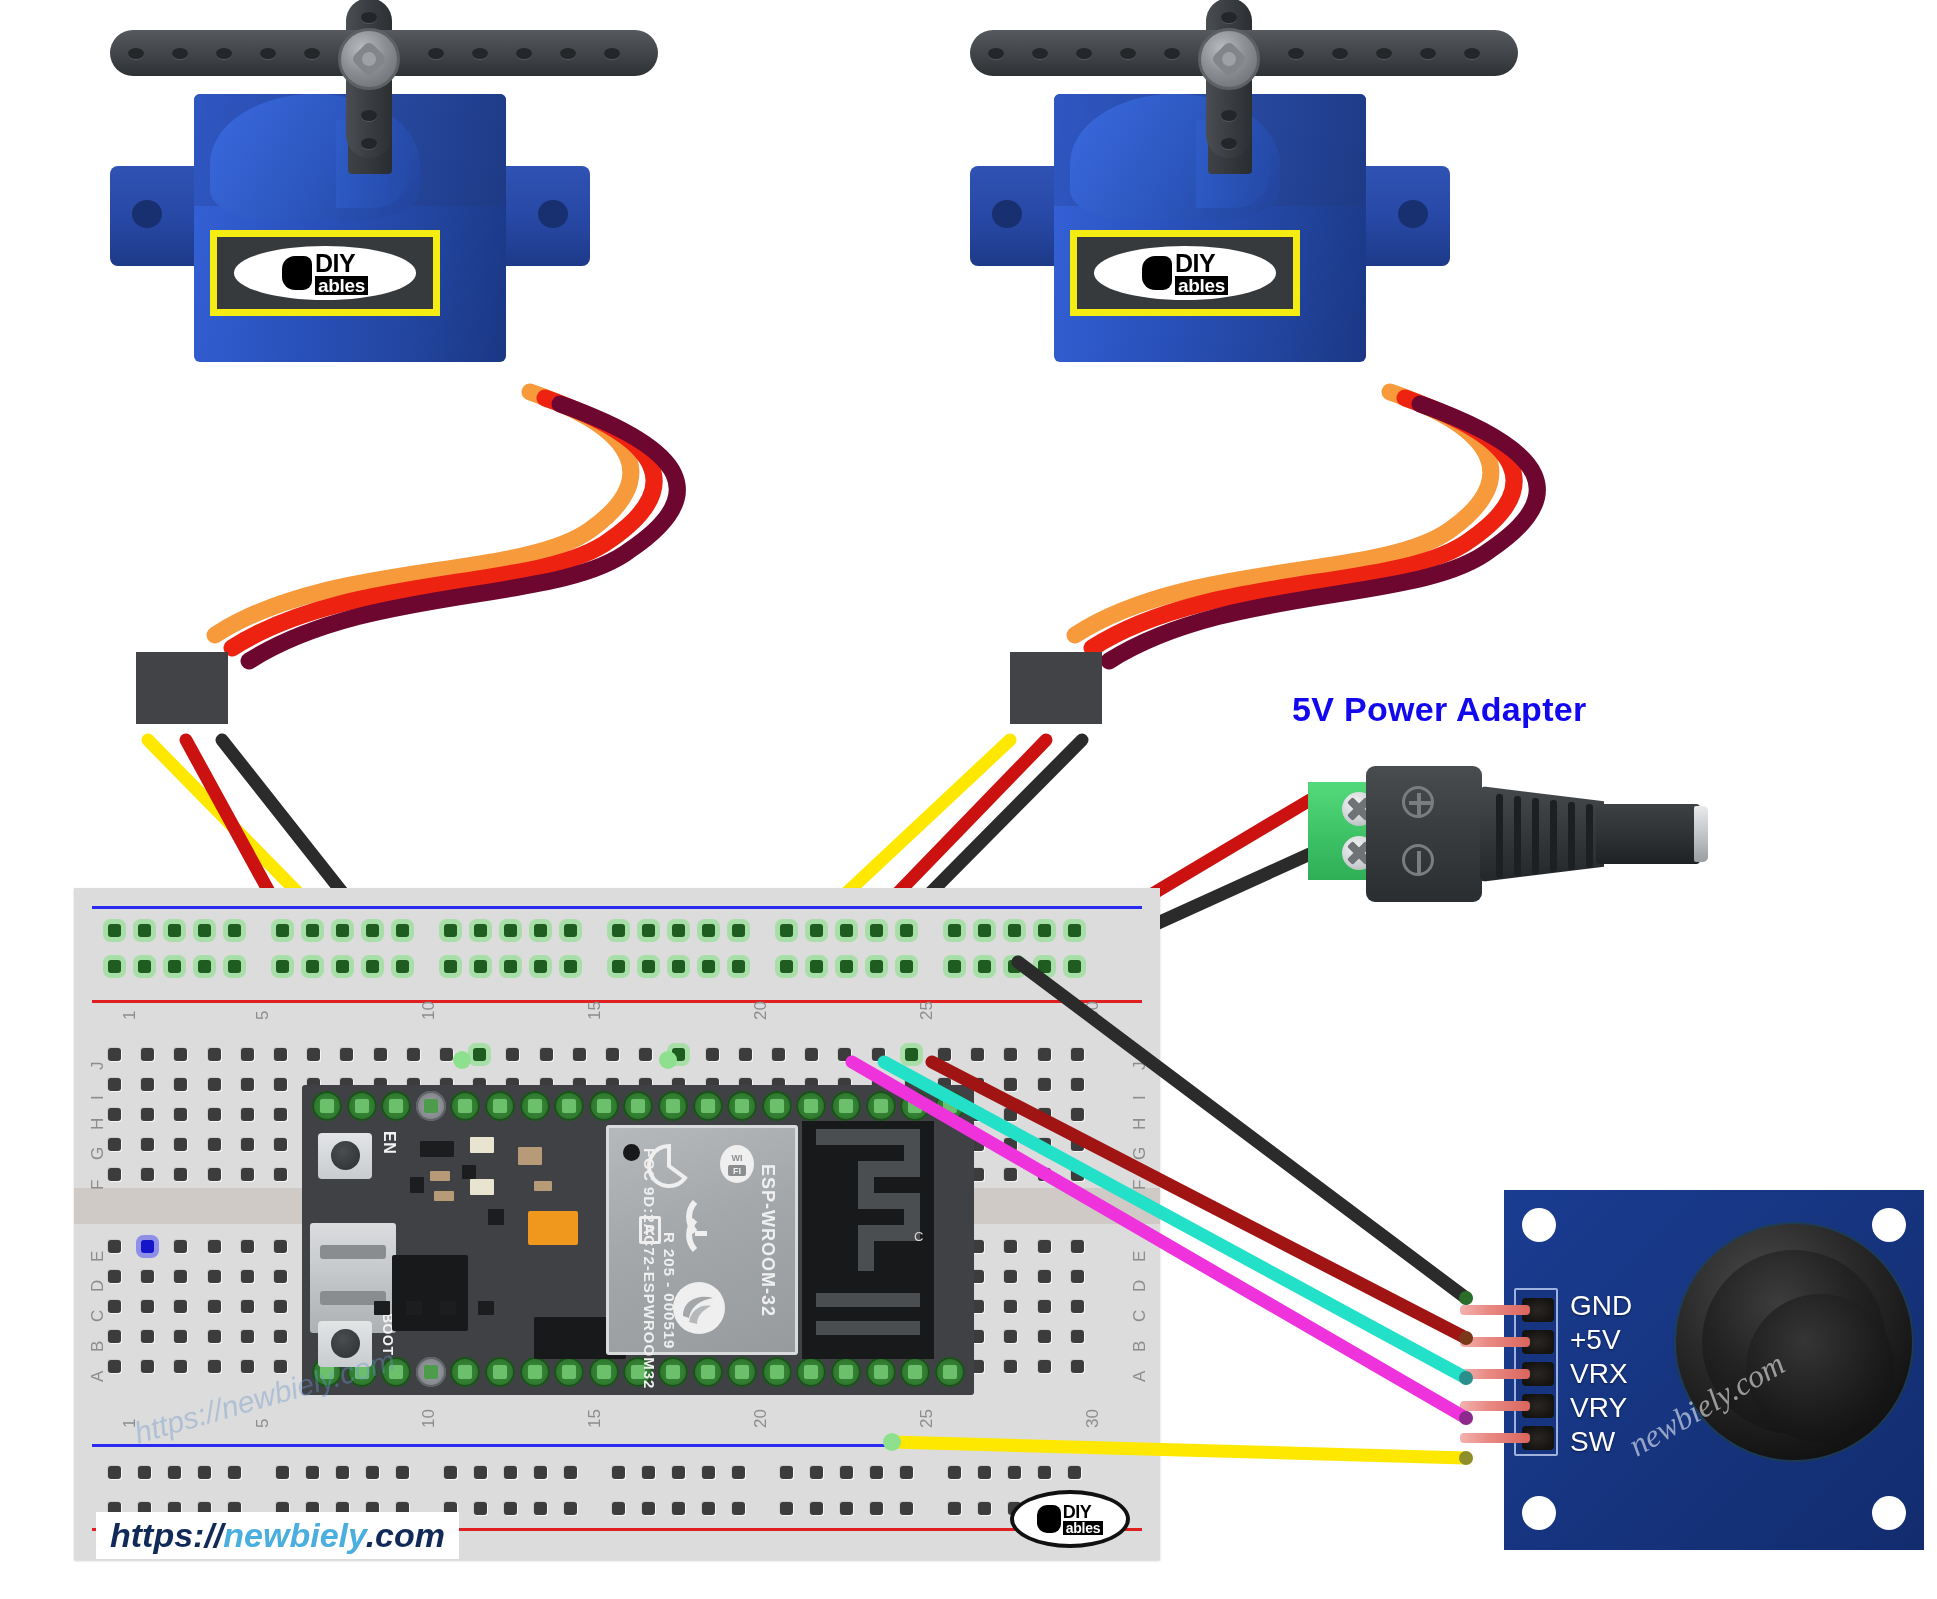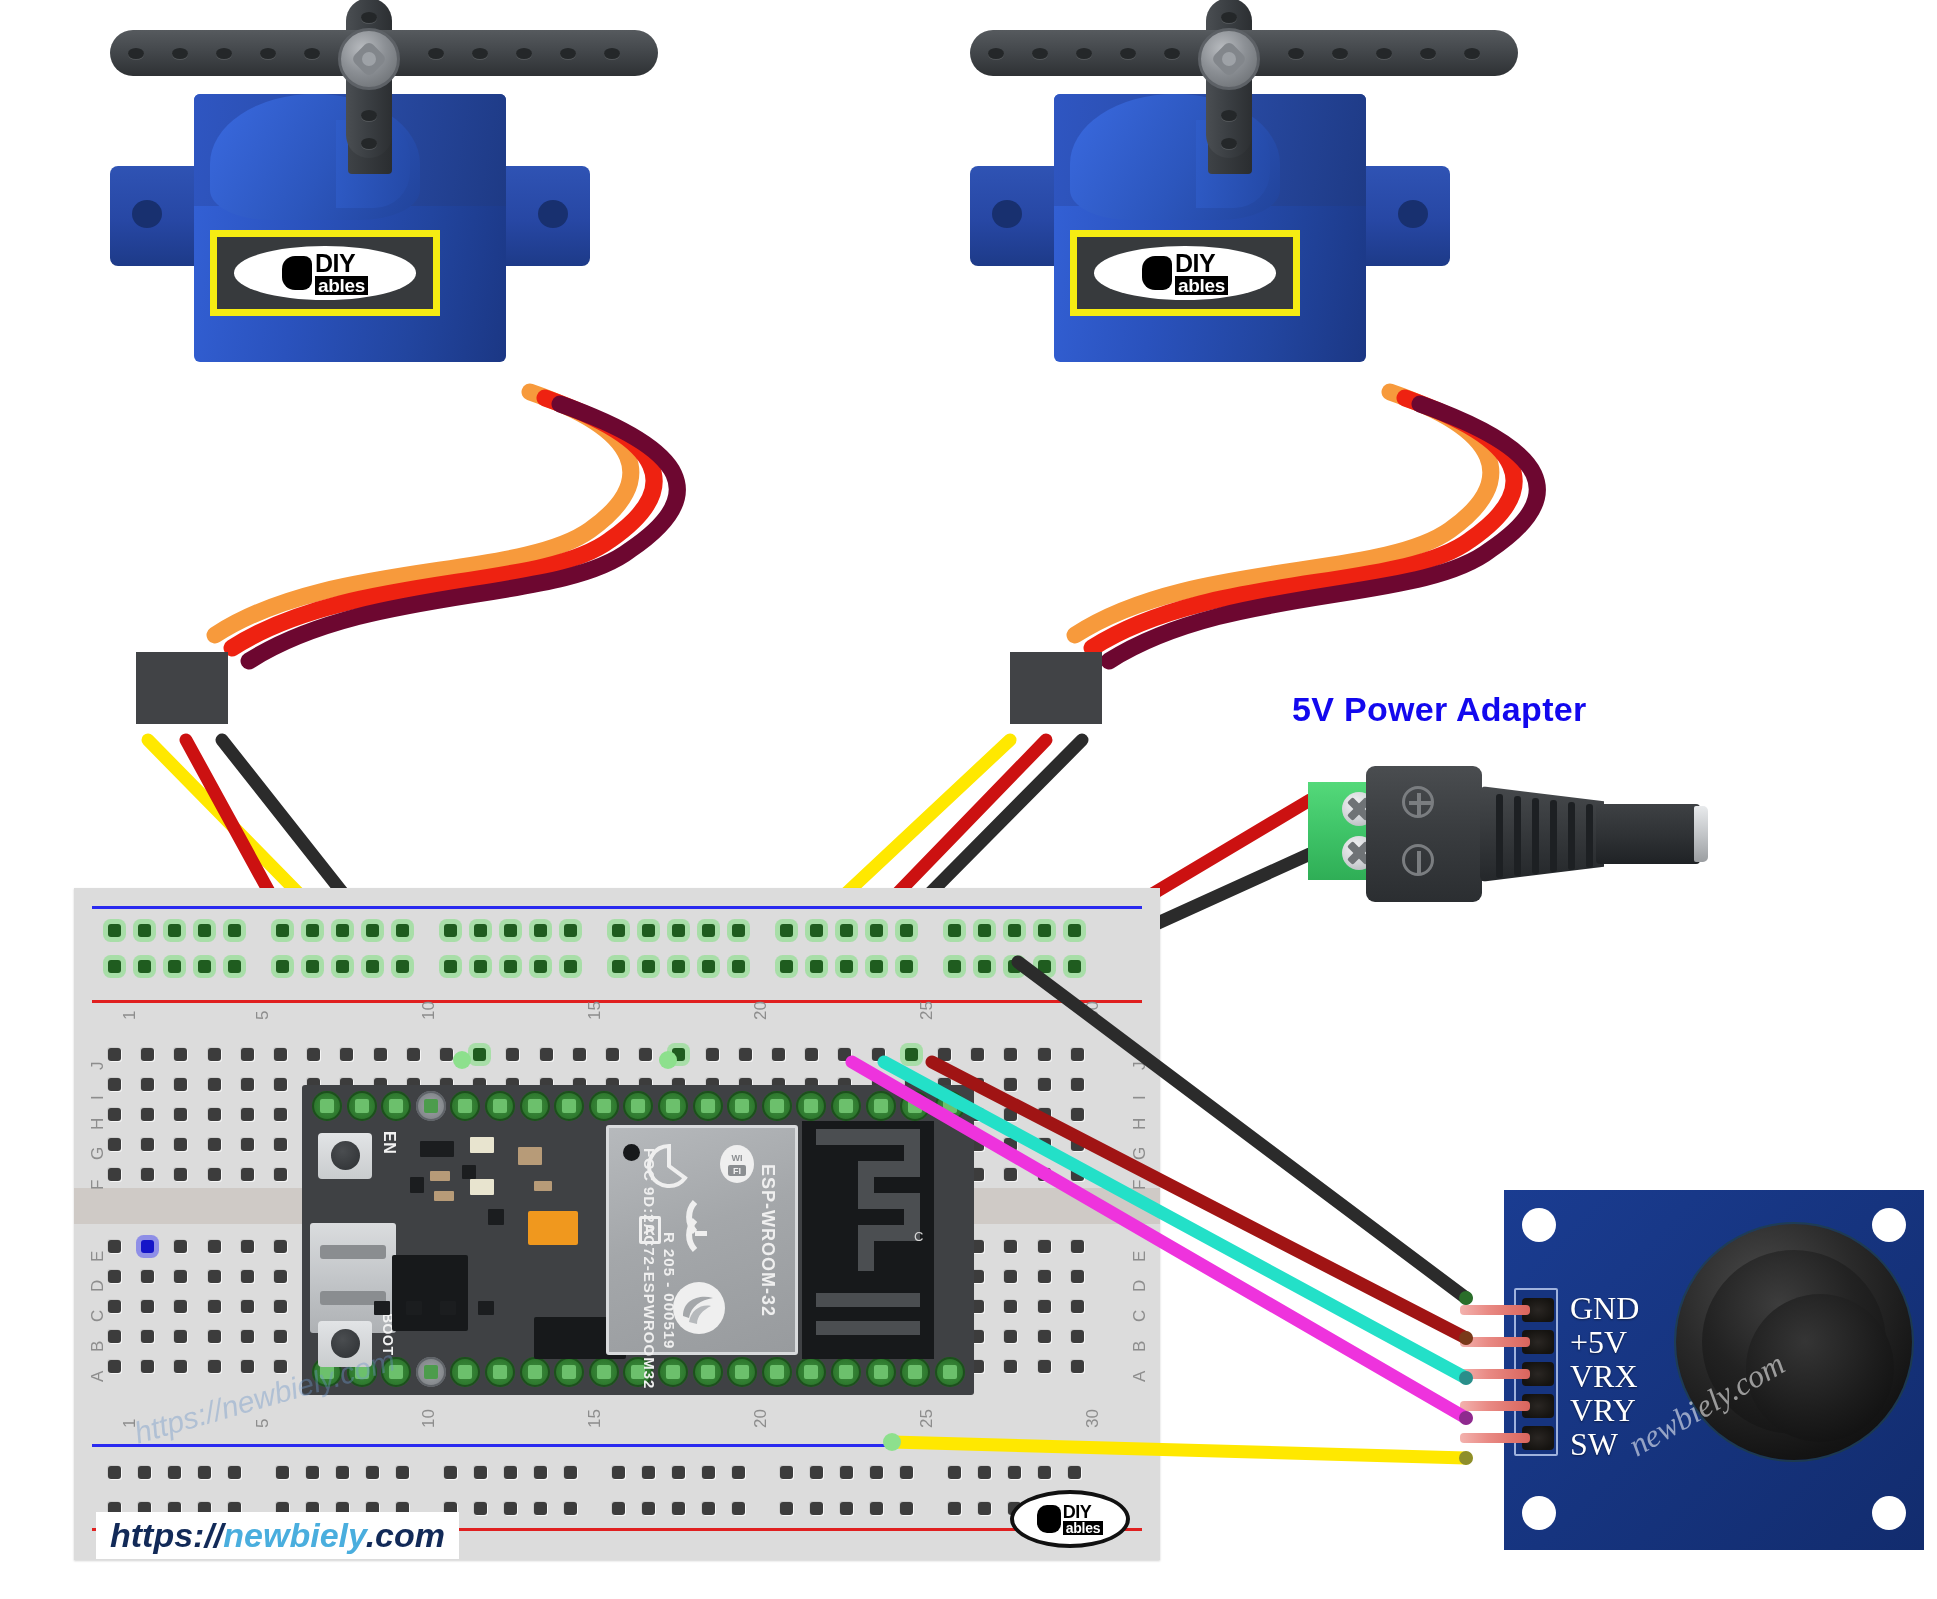--- a/index.html
+++ b/index.html
@@ -282,22 +282,22 @@
     border-radius: 4px;
   }
   #joystick .hpin em {
     position: absolute; left: -62px; top: 7px;
     width: 70px; height: 10px;
     background: linear-gradient(90deg,#f3b2ae 0%,#e98a84 40%,#d9655d 100%);
     border-radius: 4px; display: block;
   }
   #joystick .plabel {
     position: absolute; left: 66px;
-    color: #ffffff; font-size: 32px;
-    font-family: Liberation Serif, serif;
+    color: #ffffff; font-size: 28px;
+    font-family: Liberation Sans, sans-serif;
     text-shadow: 0 1px 2px rgba(0,0,0,.5);
   }
   #joystick .stick-outer {
     position: absolute; left: 172px; top: 34px;
     width: 236px; height: 236px;
     border-radius: 50%;
     background: radial-gradient(circle at 38% 28%, #4a4a4a 0%, #2a2a2a 40%, #141414 75%, #0b0b0b 100%);
     box-shadow: 0 0 0 2px rgba(40,70,30,.45);
   }
   #joystick .stick-mid {

